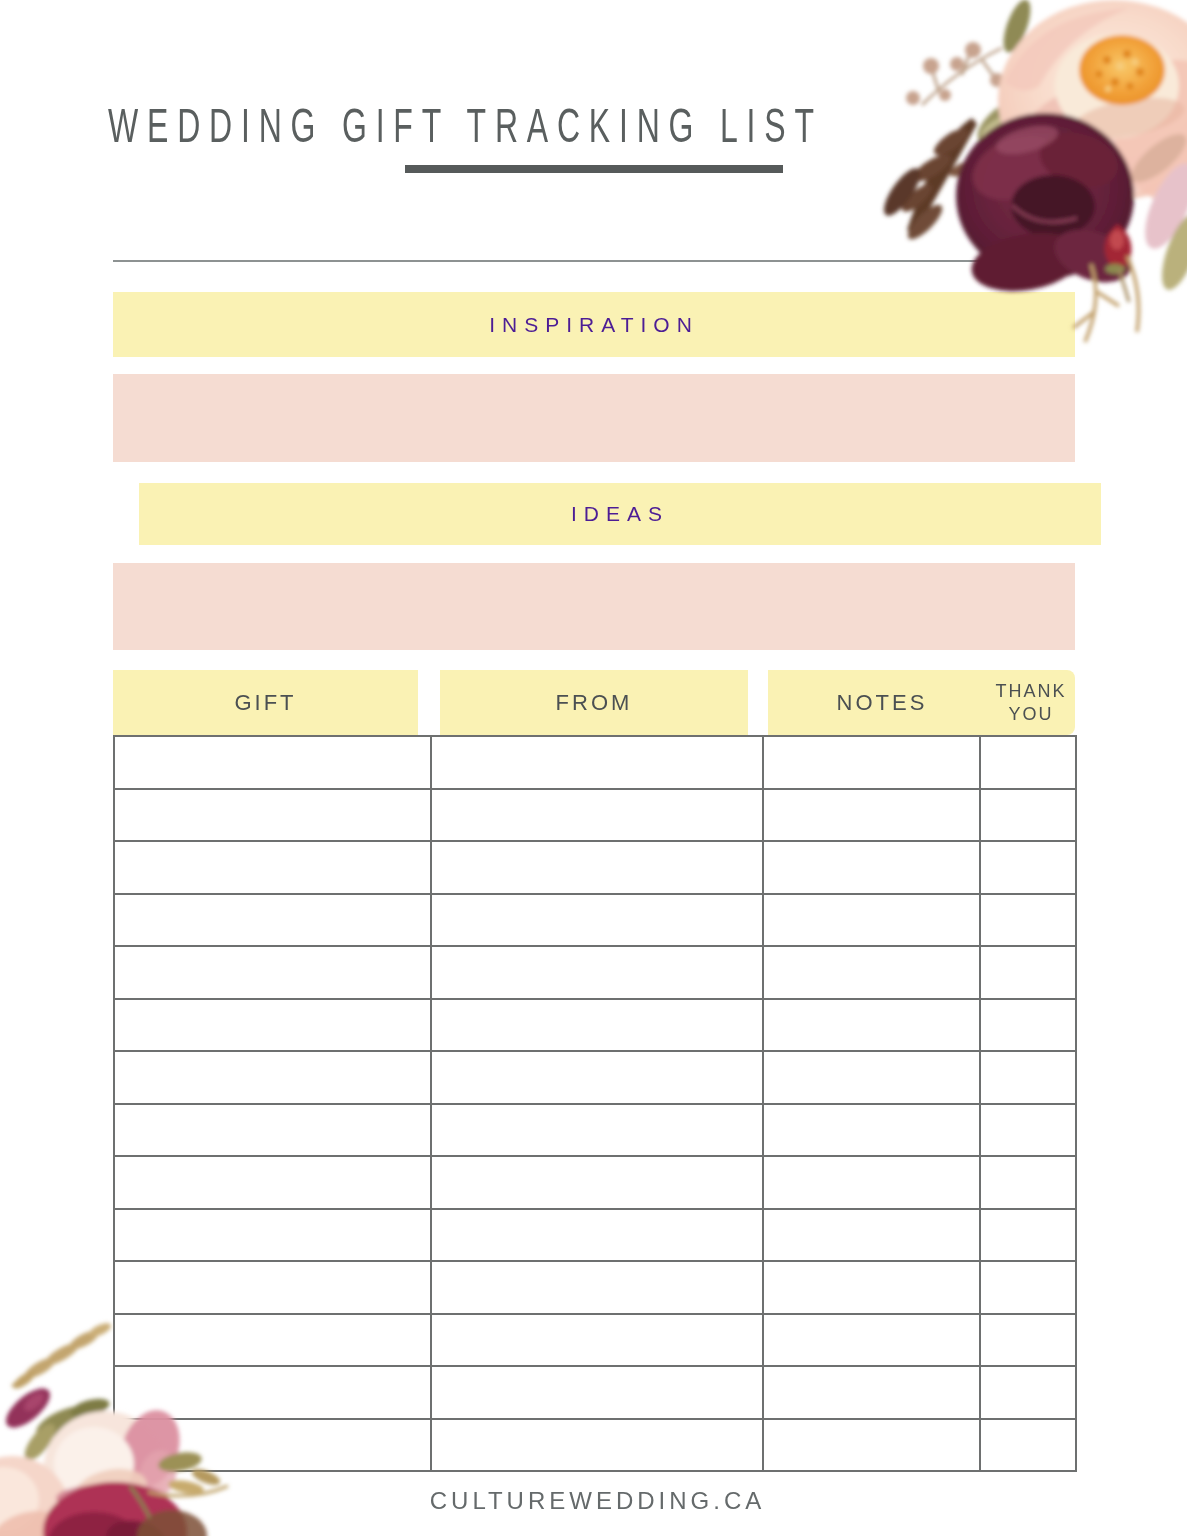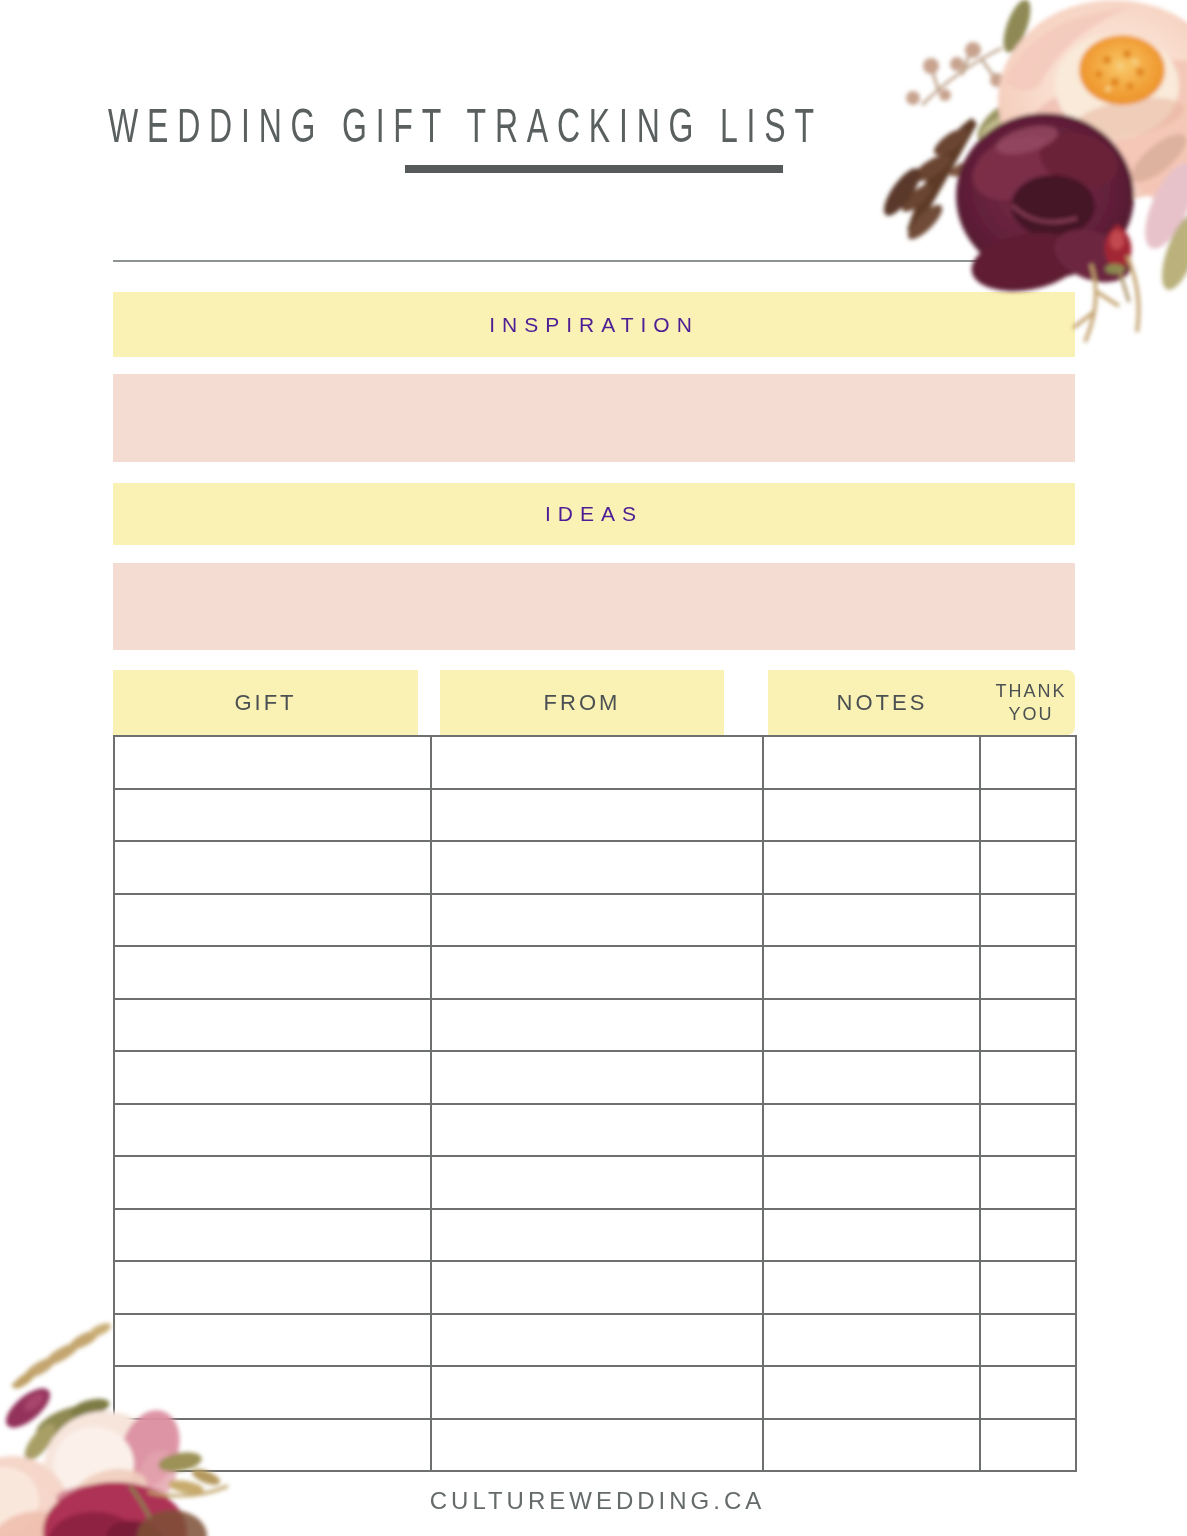--- a/index.html
+++ b/index.html
@@ -30,31 +30,31 @@
   }
   
   .band{ position:absolute; left:113px; width:962px; }
   .band.yellow{ background:#faf2b4; display:flex; align-items:center; justify-content:center; }
   .band.pink{ background:#f5dcd2; }
   .band-label{
     font-size:21px; letter-spacing:7px; color:#4c1d95; font-weight:500;
   }
   #band-inspiration{ top:292px; height:65px; }
   #band-pink1{ top:374px; height:88px; }
-  #band-ideas{ top:483px; height:62px; }
+  #band-ideas{ top:483px; height:62px;margin-left:26px; }
   #band-pink2{ top:563px; height:87px; }
   
   .thead-row{ position:absolute; left:113px; top:670px; width:962px; height:65px; }
   .th-box{
     position:absolute; top:0; height:65px; background:#faf2b4;
     display:flex; align-items:center; justify-content:center; text-align:center;
     font-size:22px; letter-spacing:3px; color:#4b5052; font-weight:500;
   }
   #th-gift{ left:0; width:305px; }
-  #th-from{ left:327px; width:284px; }
+  #th-from{ left:327px; width:308px; }
   #th-notes{ left:655px; width:228px; }
   #th-thankyou{ left:874px; width:88px; font-size:18px; letter-spacing:2px; line-height:1.25; padding:0 4px; box-sizing:border-box;border-radius:8px; }
   
   .grid-wrap{ position:absolute; left:113px; top:735px; width:962px; }
   table.grid{ border-collapse:collapse; table-layout:fixed; width:962px; }
   table.grid td{ border:2px solid #6e7070; height:50.5px; padding:0; }
   
   .footer{
     position:absolute; left:4px; top:1487px; width:1187px; text-align:center;
     font-size:24px; letter-spacing:4px; color:#656a6b; font-weight:500;

